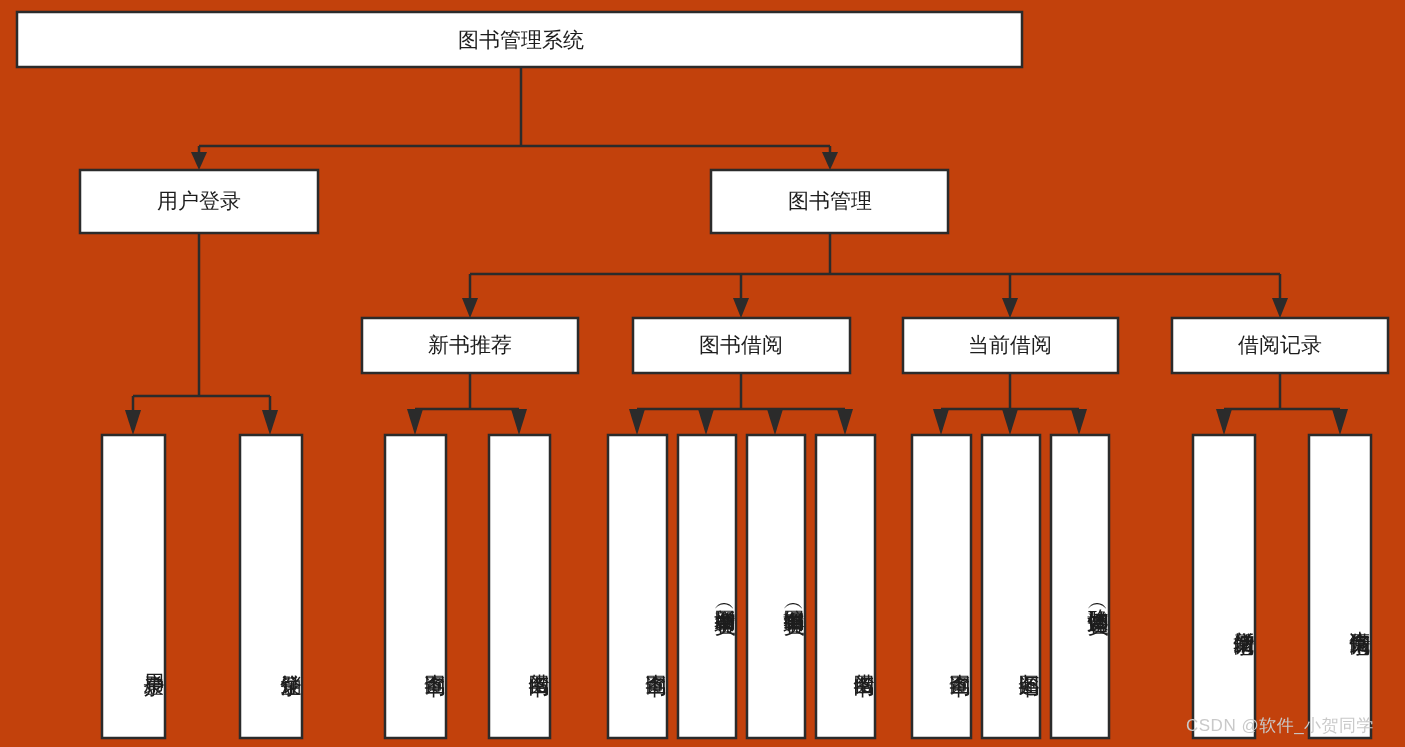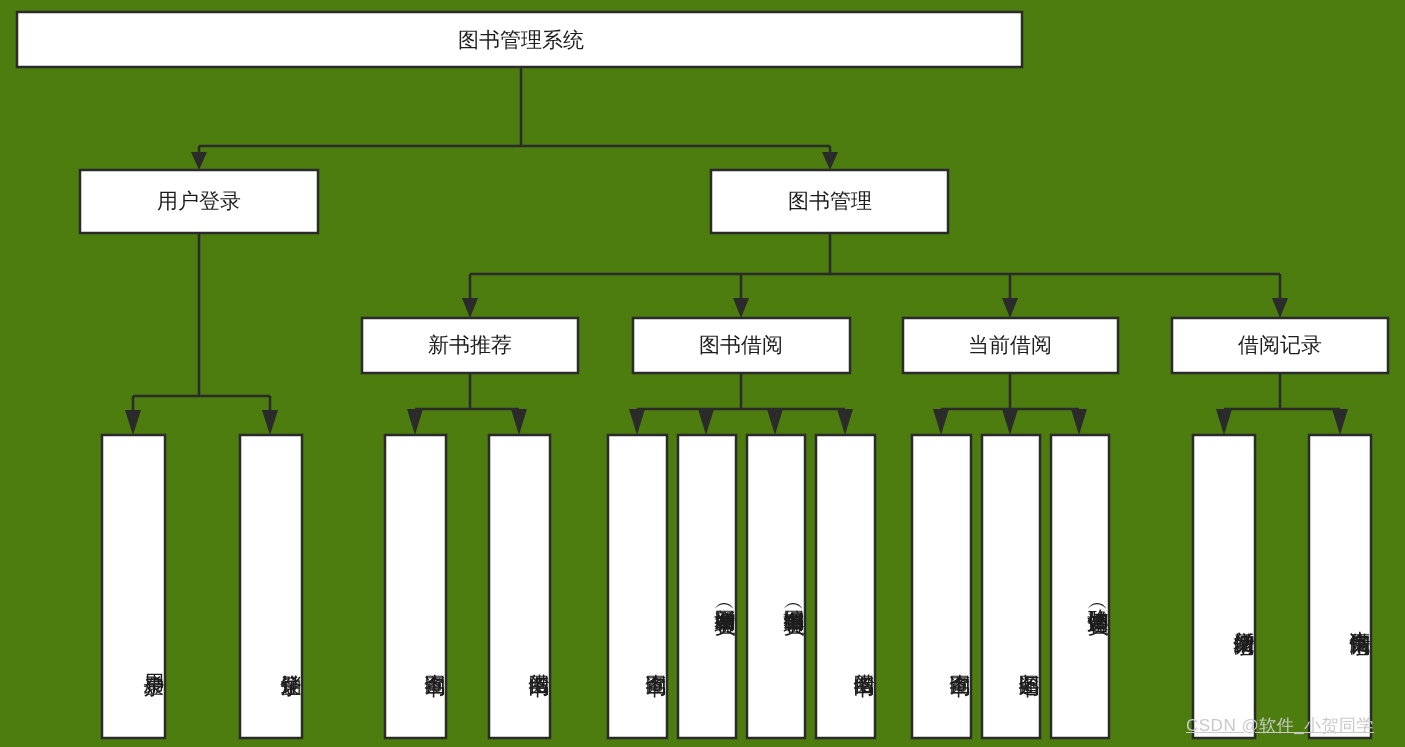--- a/index.html
+++ b/index.html
@@ -8,21 +8,21 @@
     padding: 0;
     background: #ffffff;
   }
   body {
     font-family: "Liberation Sans", "DejaVu Sans", sans-serif;
   }
   #diagram-root {
     position: relative;
     width: 1405px;
     height: 747px;
-    background: #4d7c0f;
+    background: #c2410c;
     overflow: hidden;
   }
   svg.diagram-canvas {
     position: absolute;
     left: 0;
     top: 0;
     width: 1405px;
     height: 747px;
     display: block;
   }
@@ -65,21 +65,20 @@
   }
   .watermark {
     position: absolute;
     font-family: "Liberation Sans", "DejaVu Sans", sans-serif;
     font-size: 17px;
     color: #c9c9c9;
     white-space: nowrap;
     left: 1186px;
     top: 714px;
     letter-spacing: 0.5px;
-    text-decoration: underline;
   }
 </style>
 </head>
 <body>
 
 <div id="diagram-root">
 
   <svg class="diagram-canvas" viewBox="0 0 1405 747" xmlns="http://www.w3.org/2000/svg">
 
     <g>

